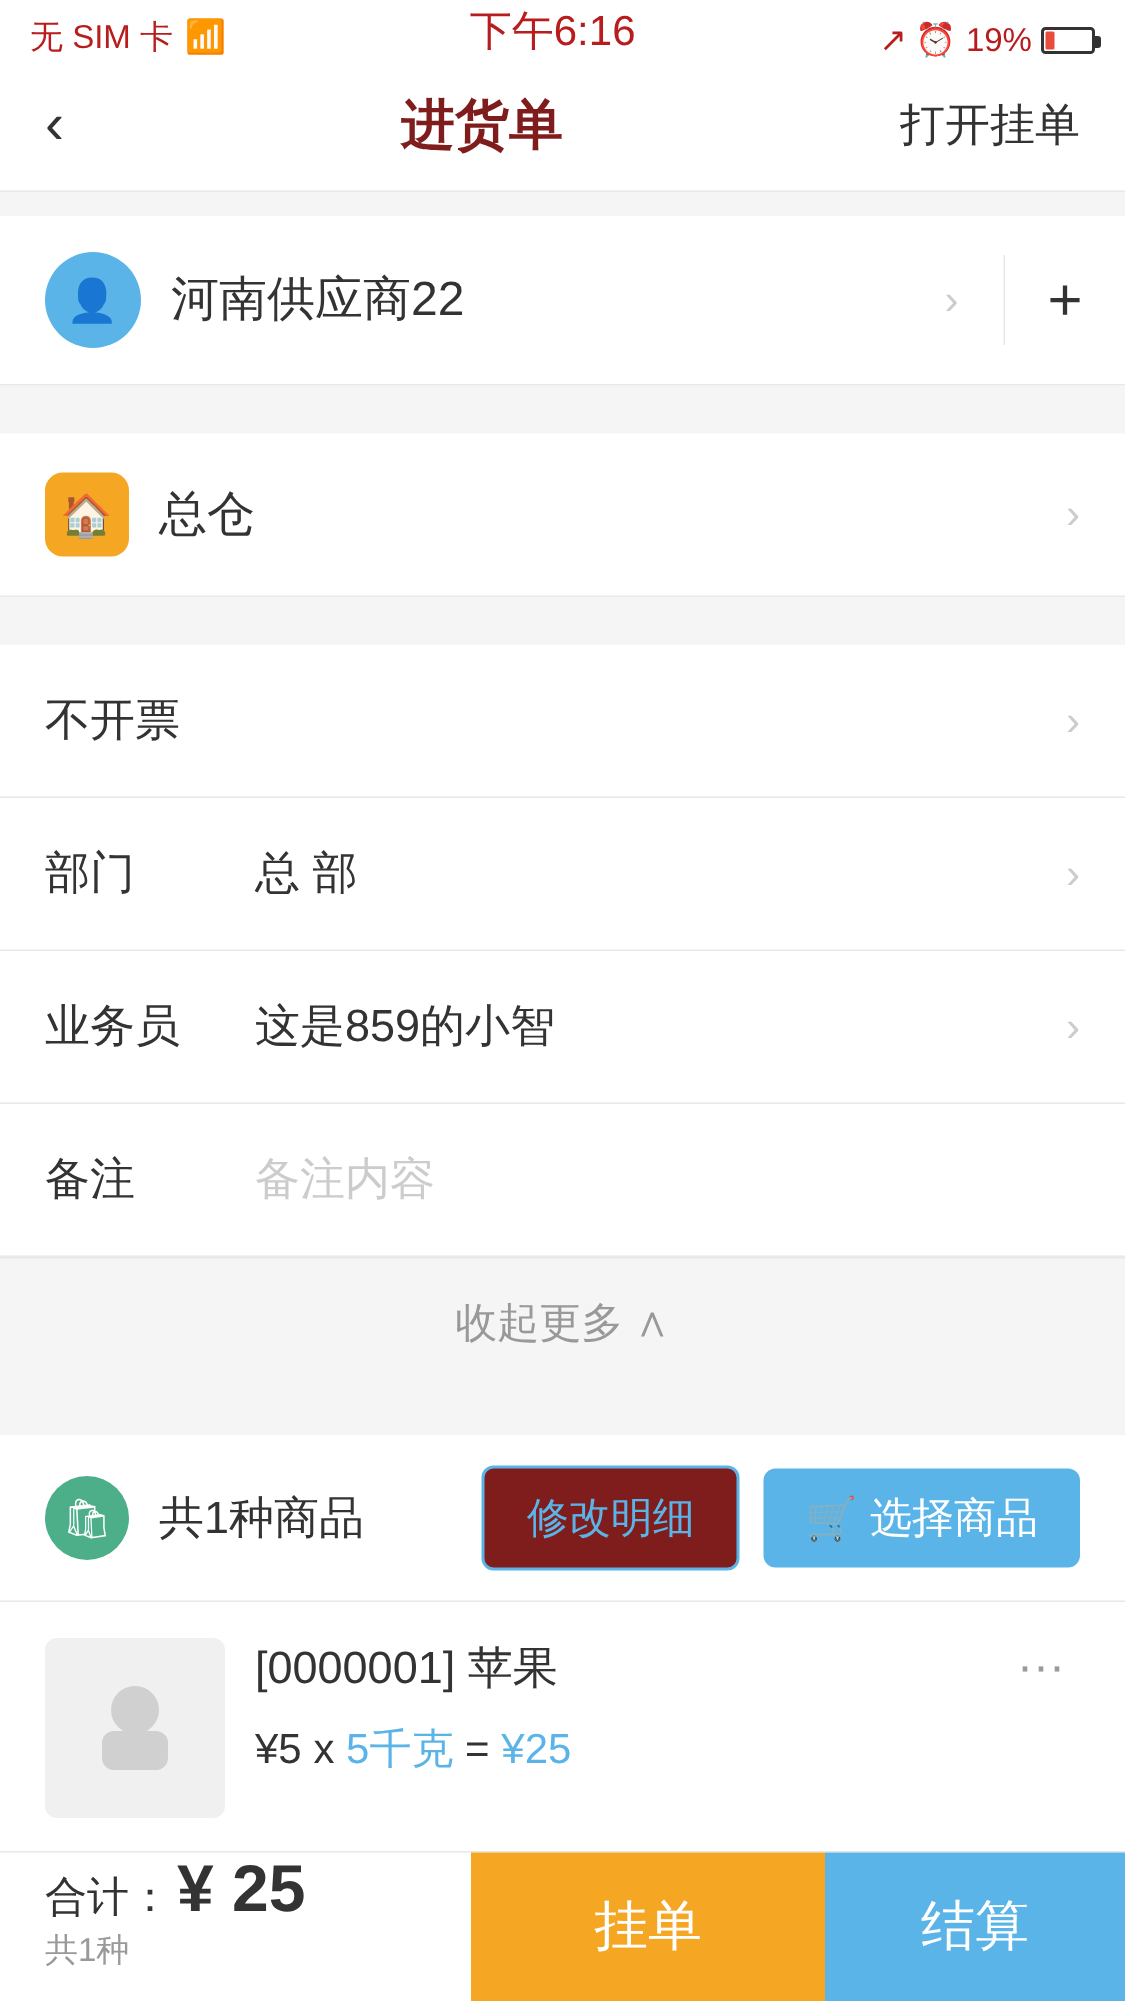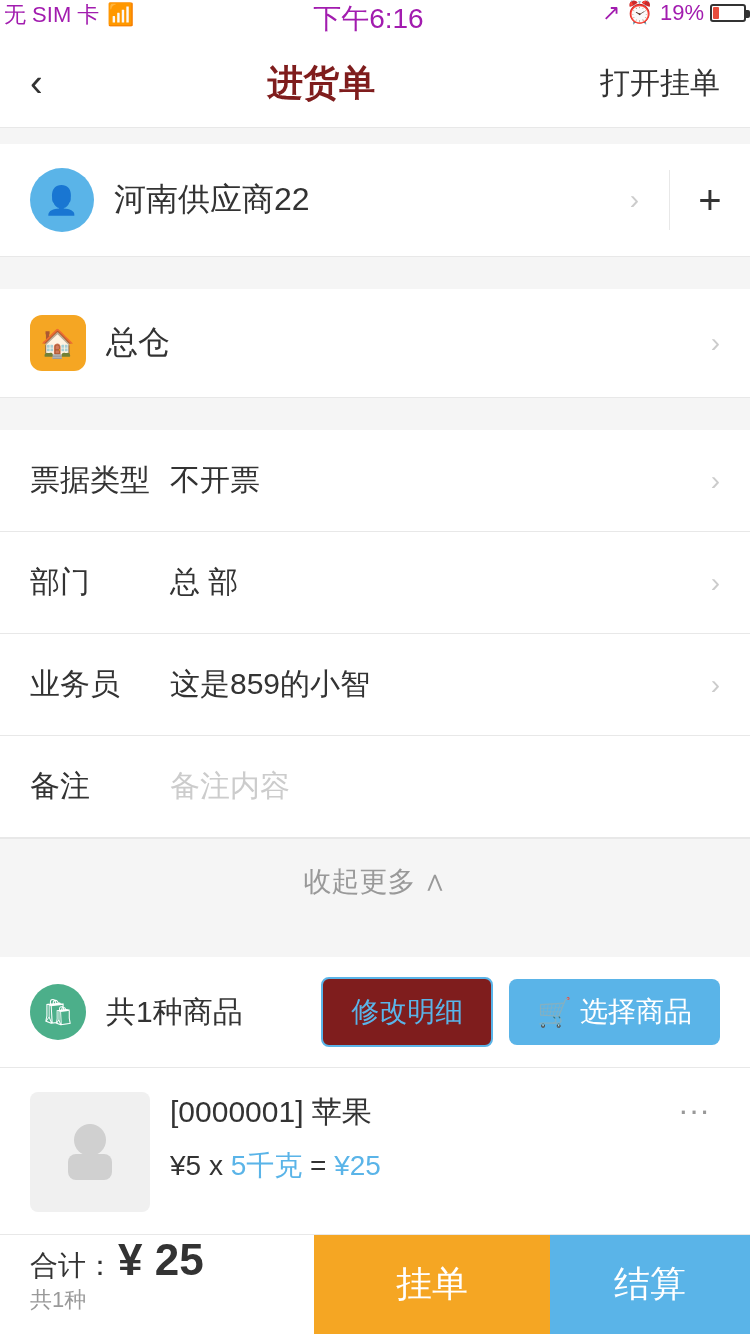--- a/index.html
+++ b/index.html
@@ -10,25 +10,25 @@
       width: 750px;
       min-height: 1334px;
       font-size: 28px;
       color: #333;
     }
     
     .status-bar {
       background: #fff;
       height: 40px;
       display: flex;
-      align-items: flex-start;
+      align-items: flex-end;
       justify-content: space-between;
-      padding: 0 4px;
+      padding: 0 20px;
       font-size: 22px;
-      color: #a21caf;
+      color: #b91c1c;
     }
     .status-left { display: flex; align-items: center; gap: 8px; }
     .status-center { font-size: 28px; font-weight: 500; }
     .status-right { display: flex; align-items: center; gap: 6px; font-size: 22px; }
     .battery-icon {
       width: 36px; height: 18px; border: 2px solid #333; border-radius: 3px; position: relative; display: inline-block;
     }
     .battery-icon::after {
       content: '';
       position: absolute; right: -6px; top: 4px; width: 4px; height: 8px; background: #333; border-radius: 0 2px 2px 0;
@@ -286,21 +286,20 @@
       <div class="row-icon">🏠</div>
       <span class="row-label">总仓</span>
       <span class="row-chevron">›</span>
     </div>
   </div>
 
   <div class="section-divider"></div>
   <div class="section">
 
     <div class="form-row">
-      <span class="form-key">票据类型</span>
       <span class="form-value">不开票</span>
       <span class="chevron">›</span>
     </div>
 
     <div class="form-row">
       <span class="form-key">部门</span>
       <span class="form-value">总 部</span>
       <span class="chevron">›</span>
     </div>
 

